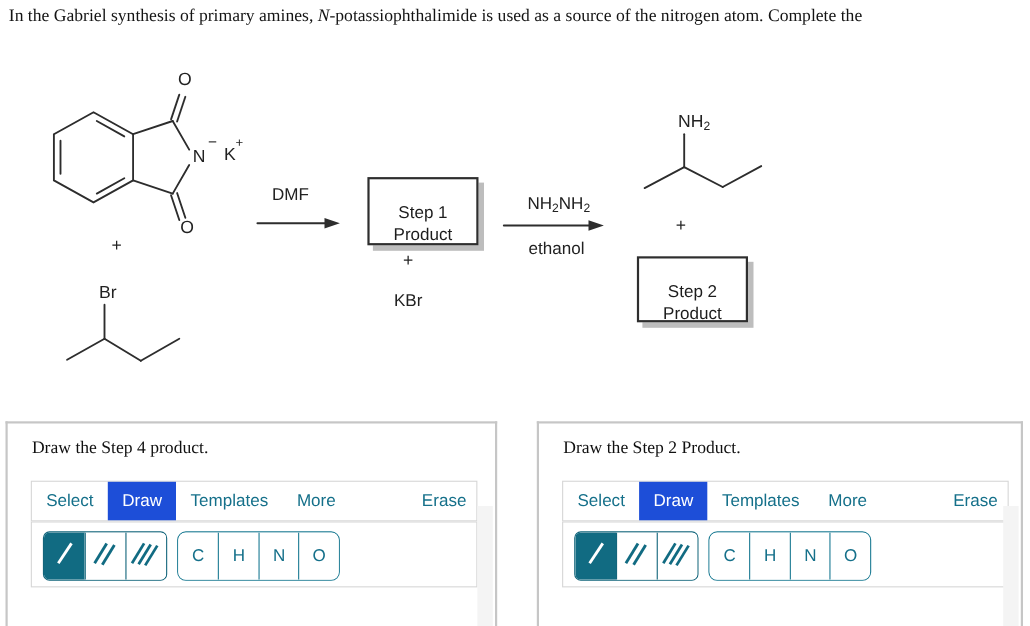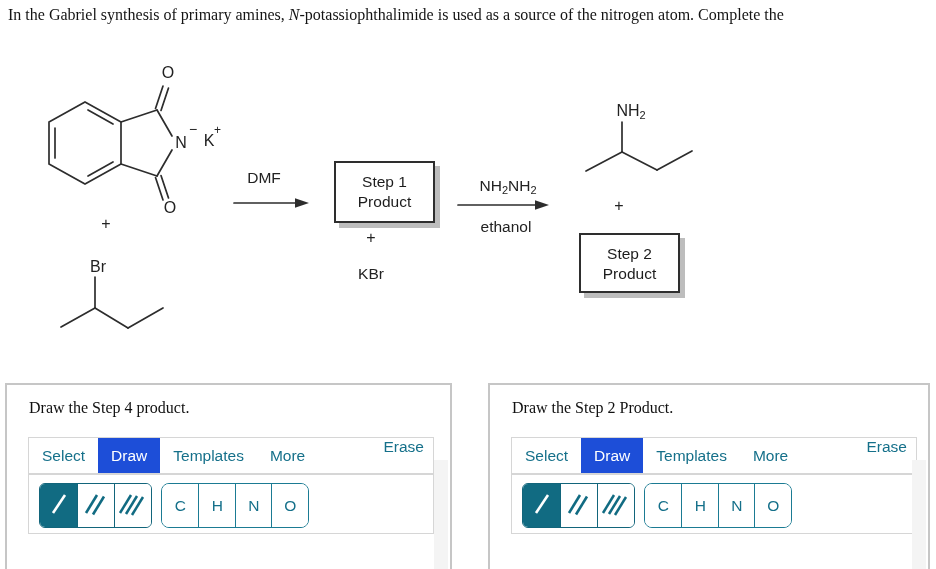--- a/index.html
+++ b/index.html
@@ -23,36 +23,36 @@
     position: absolute; font-size: 16px; color: #222;
     text-align: center; line-height: 18px; white-space: nowrap;
   }
   .chem-sub { font-size: 11px; position: relative; top: 3px; }
   .charge-minus { position: absolute; font-size: 14px; color:#222; }
   .charge-plus  { position: absolute; font-size: 12px; color:#222; }
   .step-box {
     position: absolute; width: 101px; background: #fff;
     border: 2px solid #2e2e2e; box-shadow: 5px 5px 0 0 #bdbdbd;
     font-size: 15.5px; line-height: 20px; color: #1c1c1c;
-    text-align: center; padding-top: 9px;
+    text-align: center; padding-top: 21px;
   }
   
   .panel {
     position: absolute; top: 383px; height: 190px;
     background: #fff; border: 2px solid #c6c6c6; border-bottom: none;
   }
   .panel-title {
     position: absolute; left: 22px; top: 14px;
     font-family: "Liberation Serif", serif; font-size: 16px; color: #101010;
     white-space: nowrap;
   }
   .tabrow {
     position: absolute; left: 21px; top: 52px; width: 406px; height: 37px;
     border: 1px solid #d6d6d6; background: #fff;
-    display: flex; align-items: flex-start; font-size: 15.5px;
+    display: flex; align-items: center; font-size: 15.5px;
   }
   .tab { color: #15708a; padding: 0 13px; height: 100%;
          display: flex; align-items: center; cursor: pointer; }
   .tab.active { background: #1d4ed8; color: #ffffff; }
   .erase-btn { margin-left: auto; padding-right: 9px; color: #15708a; cursor: pointer; }
   .toolsrow {
     position: absolute; left: 21px; top: 89px; width: 406px; height: 60px;
     border: 1px solid #d6d6d6; background: #fff;
   }
   .bond-group {

